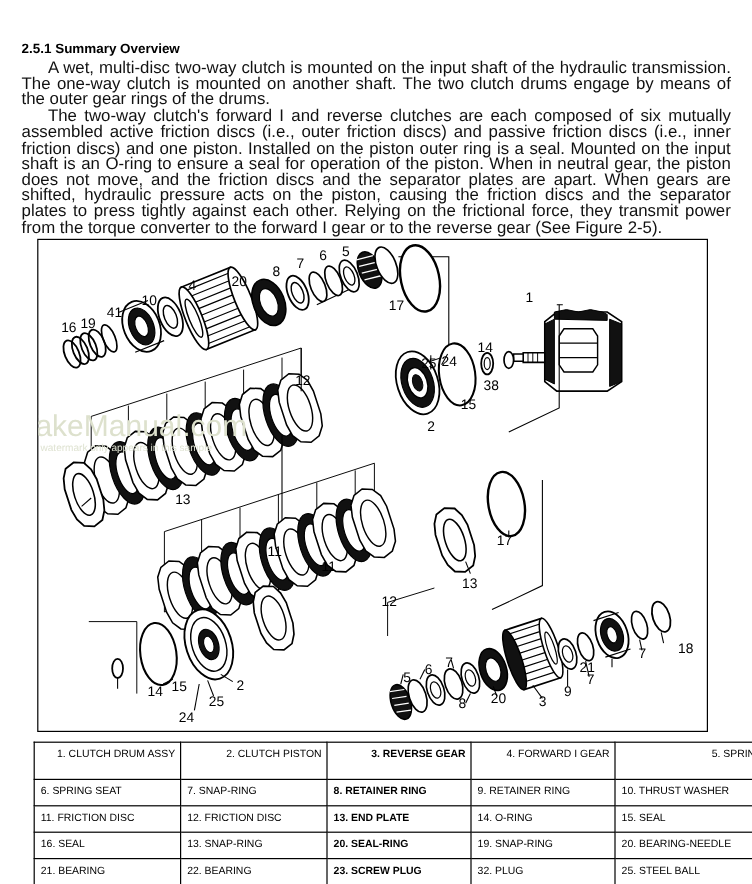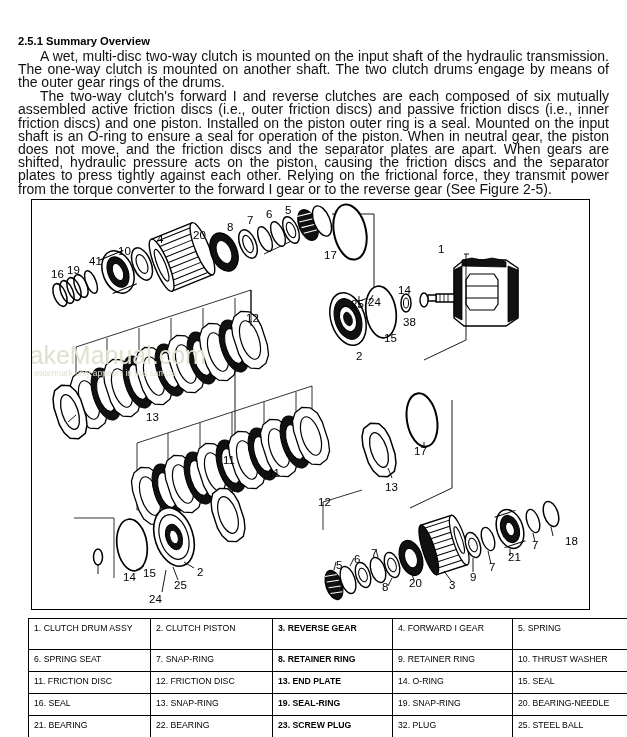--- a/index.html
+++ b/index.html
@@ -131,21 +131,21 @@
   }
   .parts-table td {
     border: 1px solid #000;
     font-size: 8.7px;
     line-height: 11.6px;
     padding: 4px 4px 4px 5px;
     vertical-align: top;
     color: #000;
     height: 13px;
   }
-  .parts-table tr.tall td { height: 22px; }
+  .parts-table tr.tall td { height: 22px; text-align: right; }
   .parts-table td.c0 { width: 112px; }
   .parts-table td.c1 { width: 112px; margin-top: 32px; }
   .parts-table td.c2 { width: 110px; font-weight: bold; }
   .parts-table td.c3 { width: 110px; }
   .parts-table td.c4 { width: 118px; }
 </style>
 </head>
 <body>
 
 <div class="page">
@@ -558,21 +558,21 @@
           <div class="callout" style="left: 117px; top: 394px;">24</div>
           <div class="callout" style="left: 165px; top: 367px;">2</div>
           <div class="callout" style="left: 304px; top: 360px;">5</div>
           <div class="callout" style="left: 322px; top: 354px;">6</div>
           <div class="callout" style="left: 339px; top: 348px;">7</div>
           <div class="callout" style="left: 350px; top: 382px;">8</div>
           <div class="callout" style="left: 377px; top: 378px;">20</div>
           <div class="callout" style="left: 417px; top: 380px;">3</div>
           <div class="callout" style="left: 438px; top: 372px;">9</div>
           <div class="callout" style="left: 457px; top: 362px;">7</div>
-          <div class="callout" style="left: 476px; top: 352px;">21</div>
+          <div class="callout" style="left: 451px; top: 352px;">21</div>
           <div class="callout" style="left: 500px; top: 340px;">7</div>
           <div class="callout" style="left: 519px; top: 336px; margin-left: 14px;">18</div>
         </div>
     </div>
   </div>
 
   <table class="parts-table">
     <tbody id="parts-tbody">
         <tr class="tall">
           <td class="c0">1. CLUTCH DRUM ASSY</td>
@@ -591,21 +591,21 @@
         <tr>
           <td class="c0">11. FRICTION DISC</td>
           <td class="c1">12. FRICTION DISC</td>
           <td class="c2">13. END PLATE</td>
           <td class="c3">14. O-RING</td>
           <td class="c4">15. SEAL</td>
         </tr>
         <tr>
           <td class="c0">16. SEAL</td>
           <td class="c1">13. SNAP-RING</td>
-          <td class="c2">19. SEAL-RING</td>
+          <td class="c2">20. SEAL-RING</td>
           <td class="c3">19. SNAP-RING</td>
           <td class="c4">20. BEARING-NEEDLE</td>
         </tr>
         <tr>
           <td class="c0">21. BEARING</td>
           <td class="c1">22. BEARING</td>
           <td class="c2">23. SCREW PLUG</td>
           <td class="c3">32. PLUG</td>
           <td class="c4">25. STEEL BALL</td>
         </tr>

